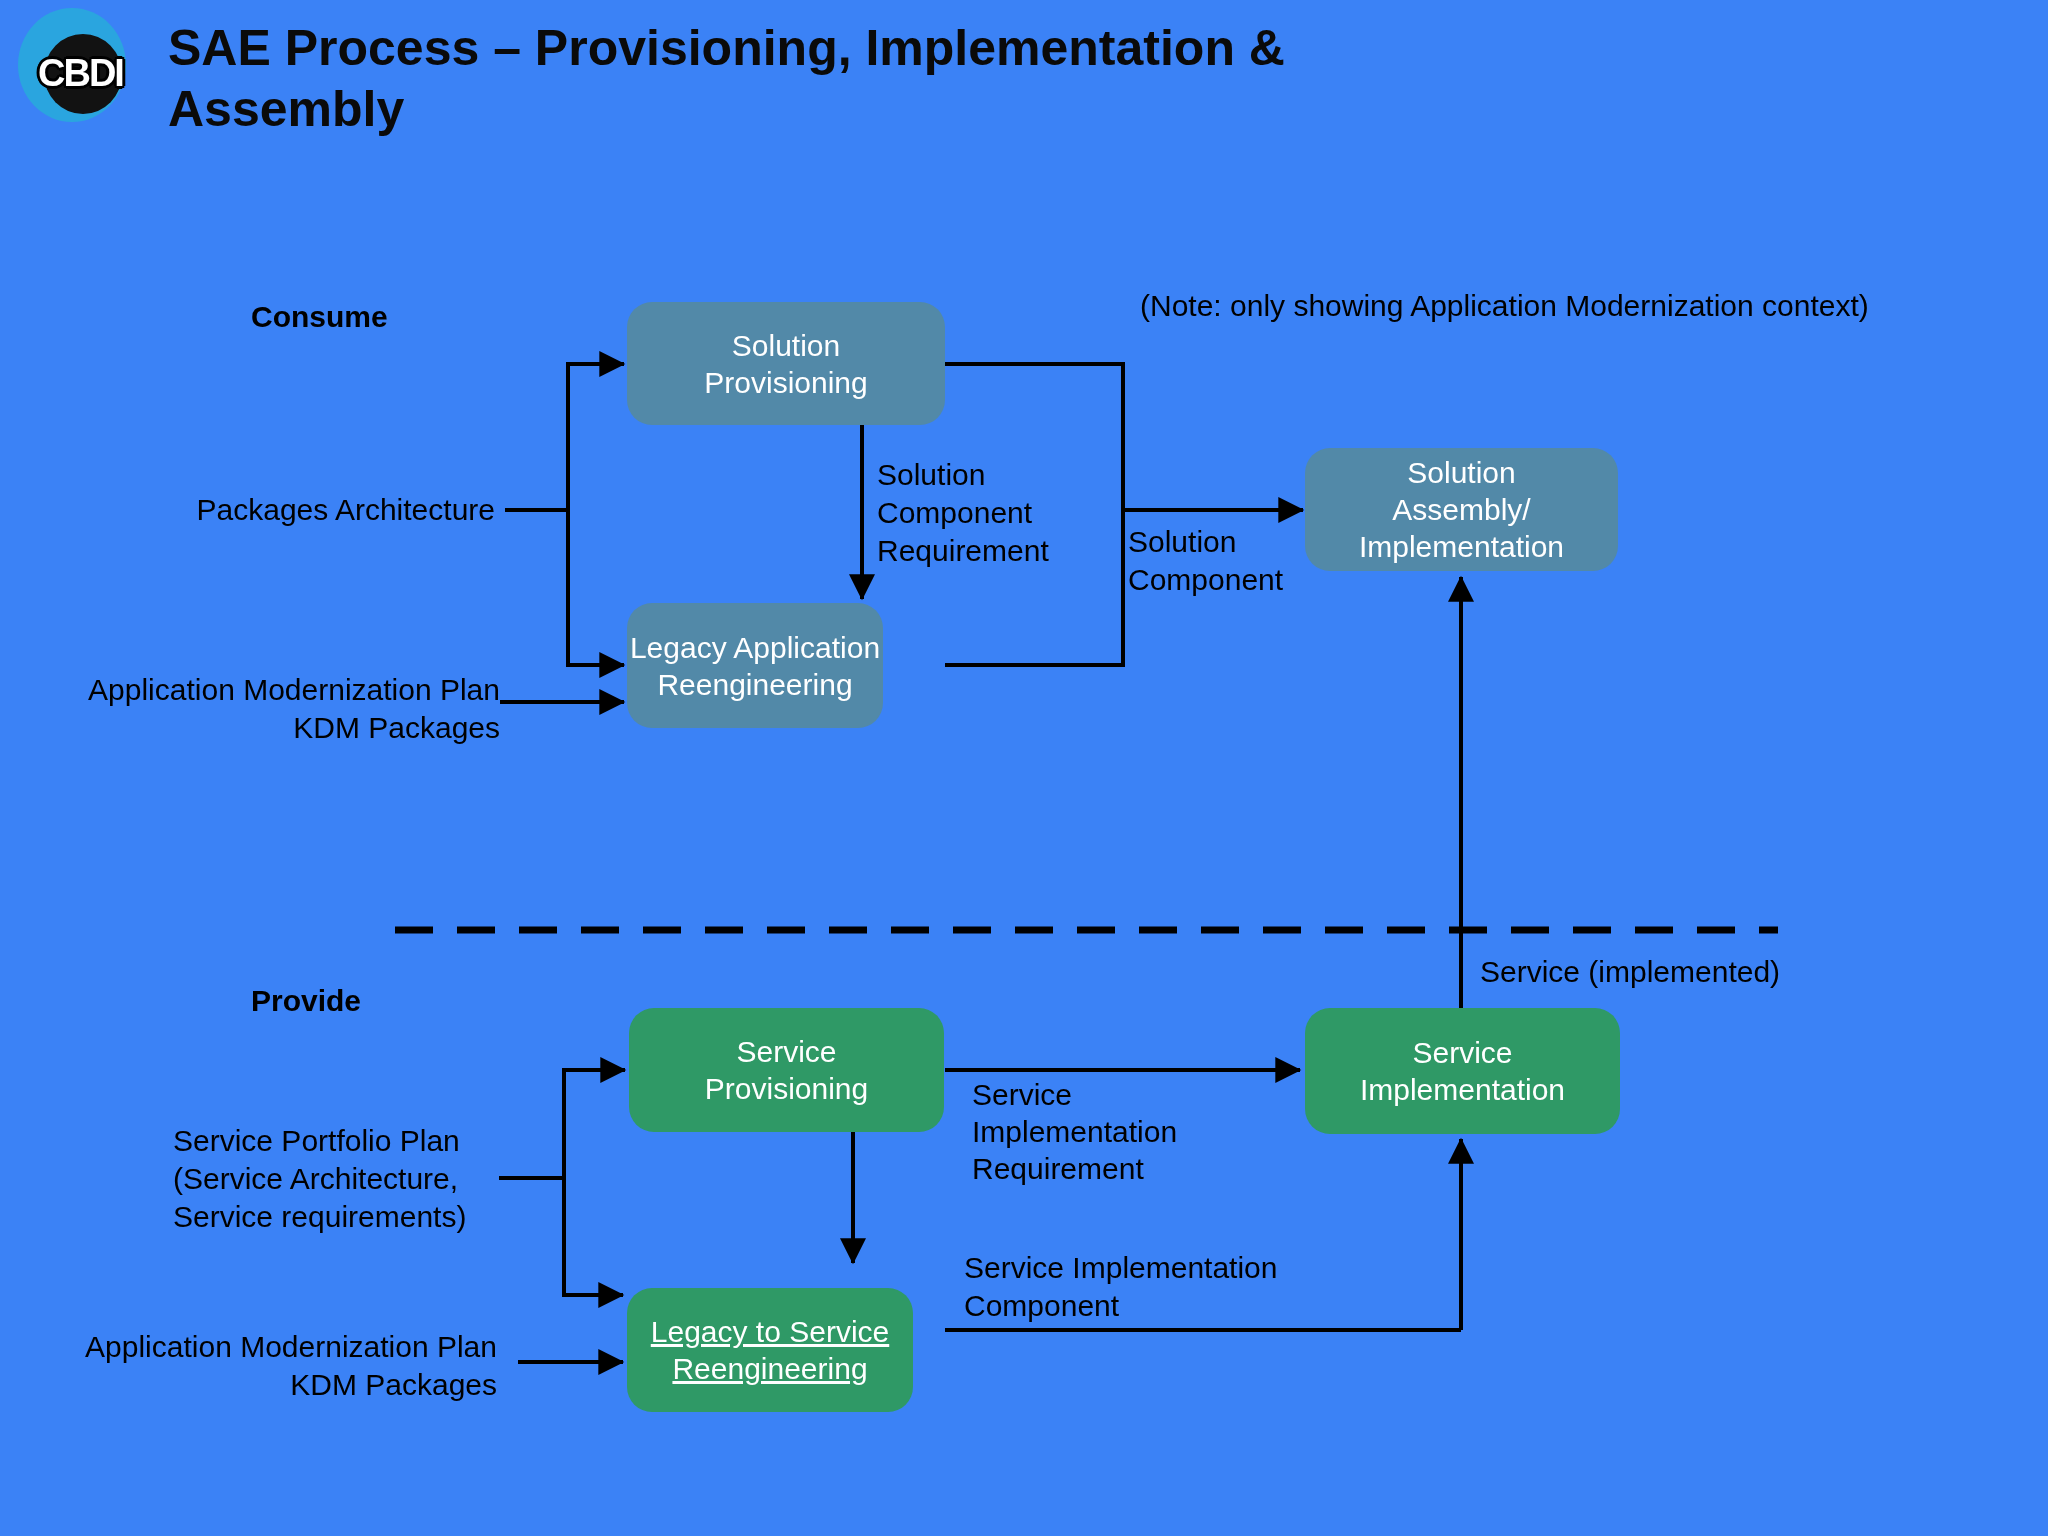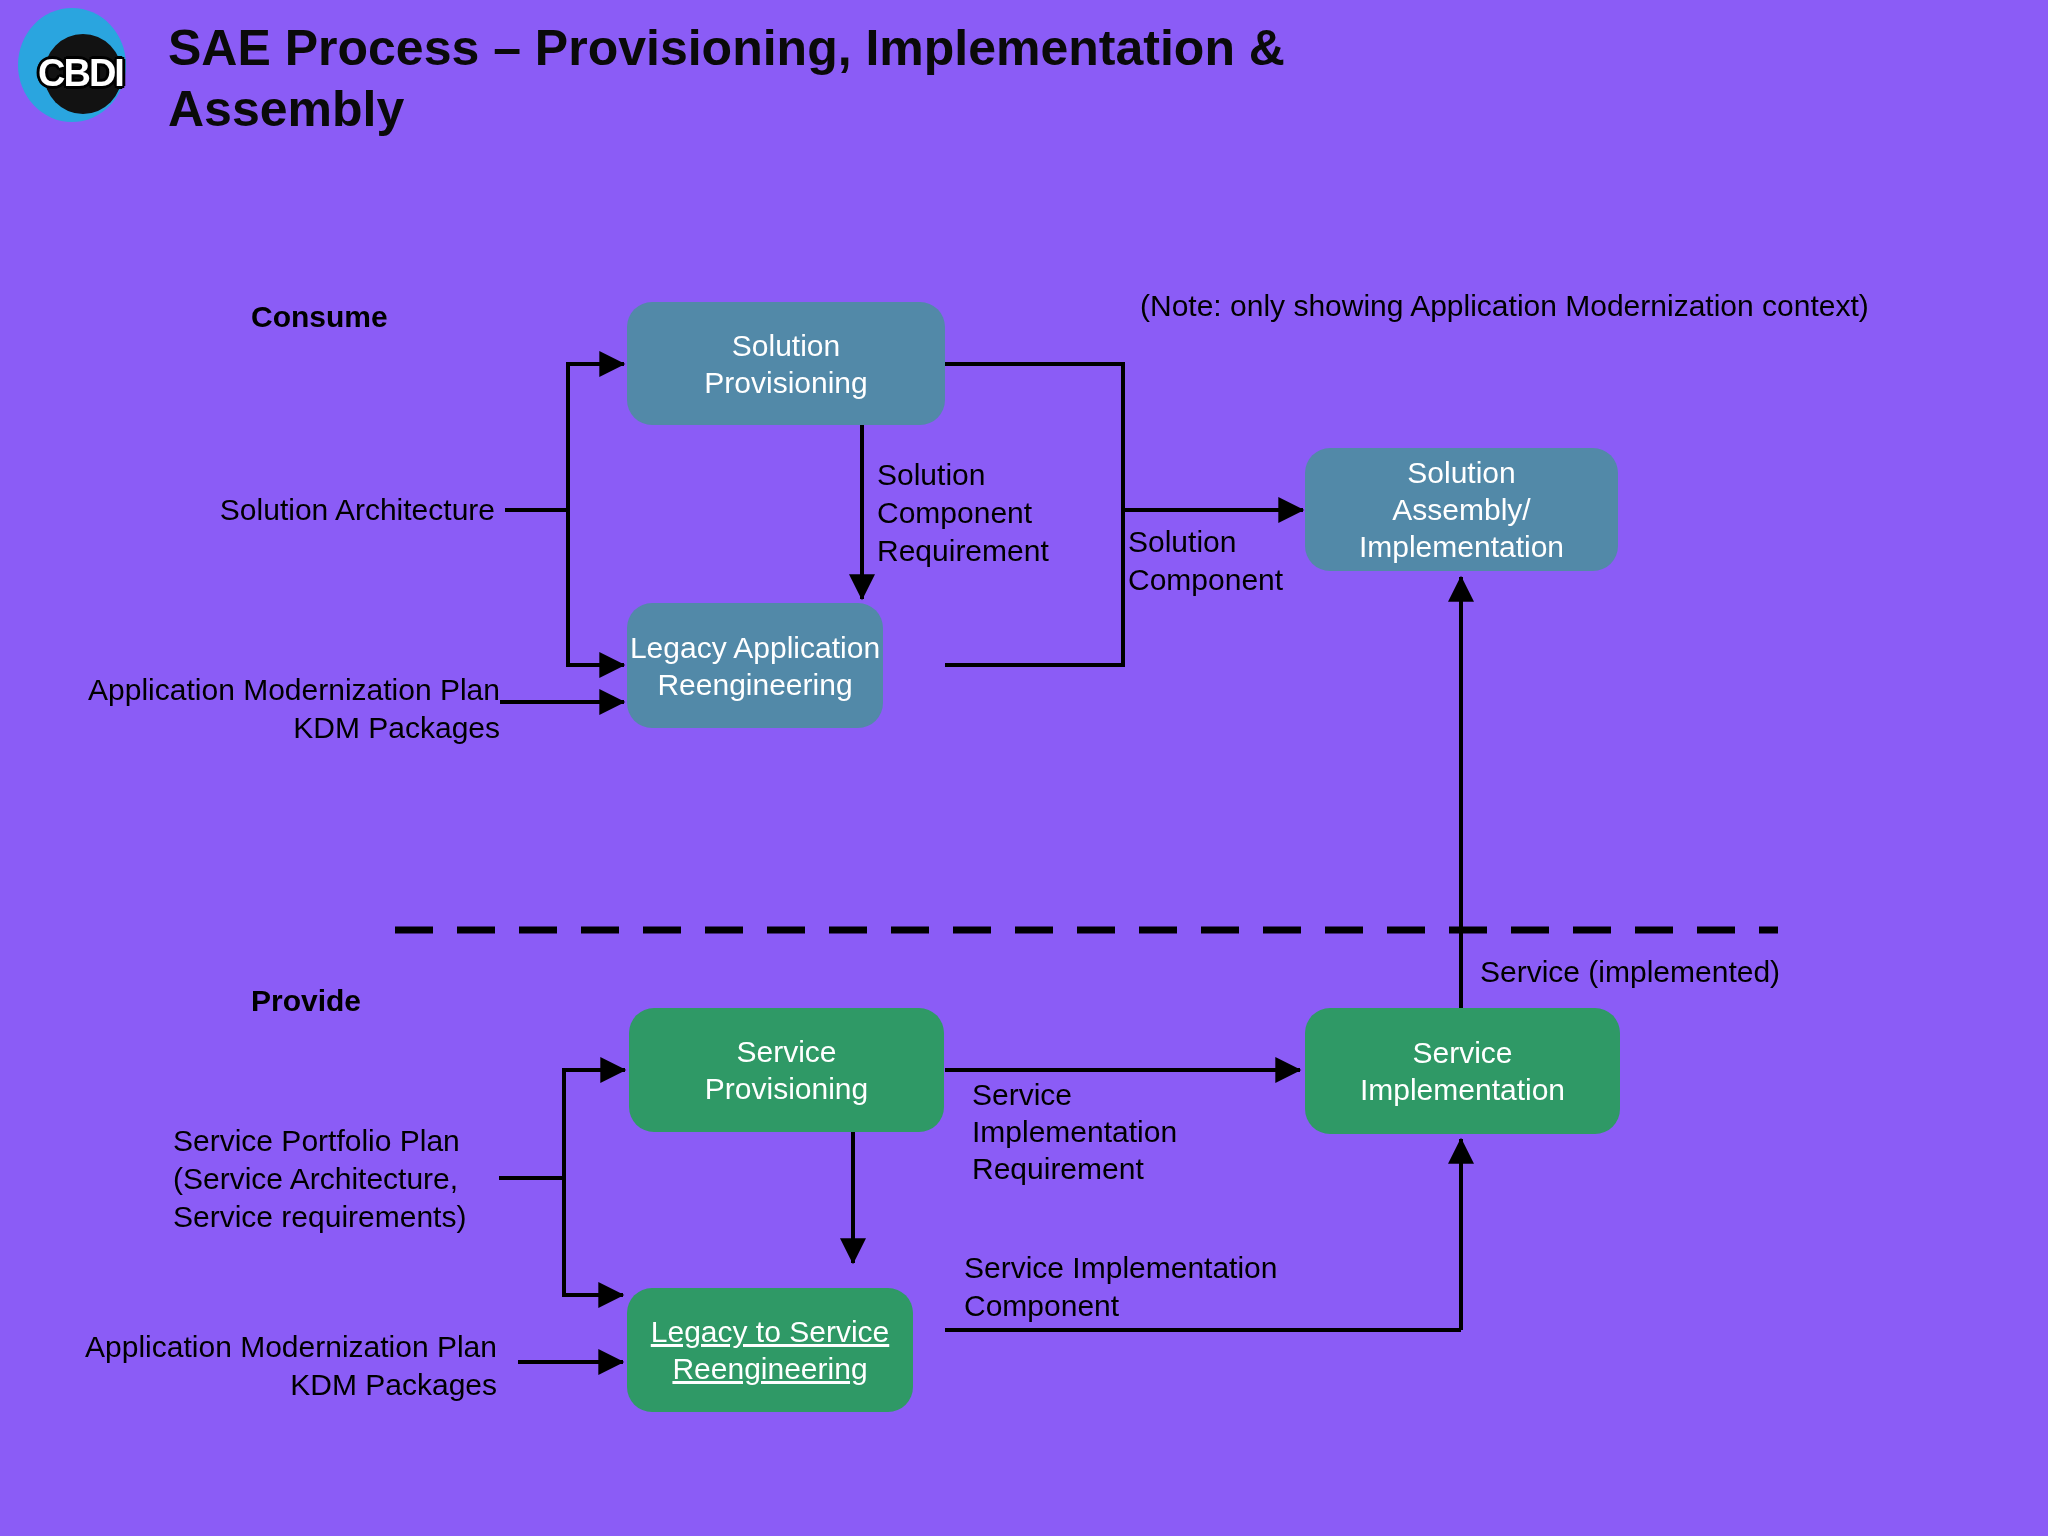--- a/index.html
+++ b/index.html
@@ -1,18 +1,18 @@
 <!DOCTYPE html>
 <html style="--consume-box: #5289a8; --provide-box: #2f9966; --logo-blue: #2aa5df; --line: #000000;"><head>
 <meta charset="utf-8">
 <style>
   html,body{margin:0;padding:0;background:#ffffff;}
   #stage{
     position:relative;width:2048px;height:1536px;overflow:hidden;
-    background:#8b5cf6;color:#000;
+    background:#3b82f6;color:#000;
     font-family:"Liberation Sans", sans-serif;
   }
   .title{
     position:absolute;left:160px;top:10px;margin:8px;width:1500px;
     font-size:50px;line-height:61px;font-weight:bold;color:#0a0a0a;
     white-space:pre-line;
   }
   
   .logo{position:absolute;left:18px;top:6px;width:130px;height:124px;}
   .logo-circle{position:absolute;left:0;top:2px;width:108px;height:114px;border-radius:50%;background:var(--logo-blue,#2aa5df);}
@@ -95,21 +95,21 @@
 Provisioning</div>
   <div class="box green" style="left:627px;top:1288px;width:286px;height:124px;text-decoration:underline;">Legacy  to Service
 Reengineering</div>
   <div class="box green" style="left:1305px;top:1008px;width:315px;height:126px;">Service
 Implementation</div>
 
   <div class="lbl bold" style="left:251px;top:298px;">Consume</div>
   <div class="lbl bold" style="left:251px;top:982px;">Provide</div>
   <div class="lbl" style="left:1124px;top:287px;margin-left:16px;">(Note: only showing Application Modernization context)</div>
 
-  <div class="lbl right" style="left:155px;top:491px;width:340px;">Solution Architecture</div>
+  <div class="lbl right" style="left:155px;top:491px;width:340px;">Packages Architecture</div>
   <div class="lbl right" style="left:60px;top:671px;width:440px;">Application Modernization Plan
 KDM Packages</div>
   <div class="lbl" style="left:173px;top:1122px;">Service Portfolio Plan
 (Service Architecture,
 Service requirements)</div>
   <div class="lbl right" style="left:57px;top:1328px;width:440px;">Application Modernization Plan
 KDM Packages</div>
 
   <div class="lbl" style="left:877px;top:456px;">Solution
 Component

